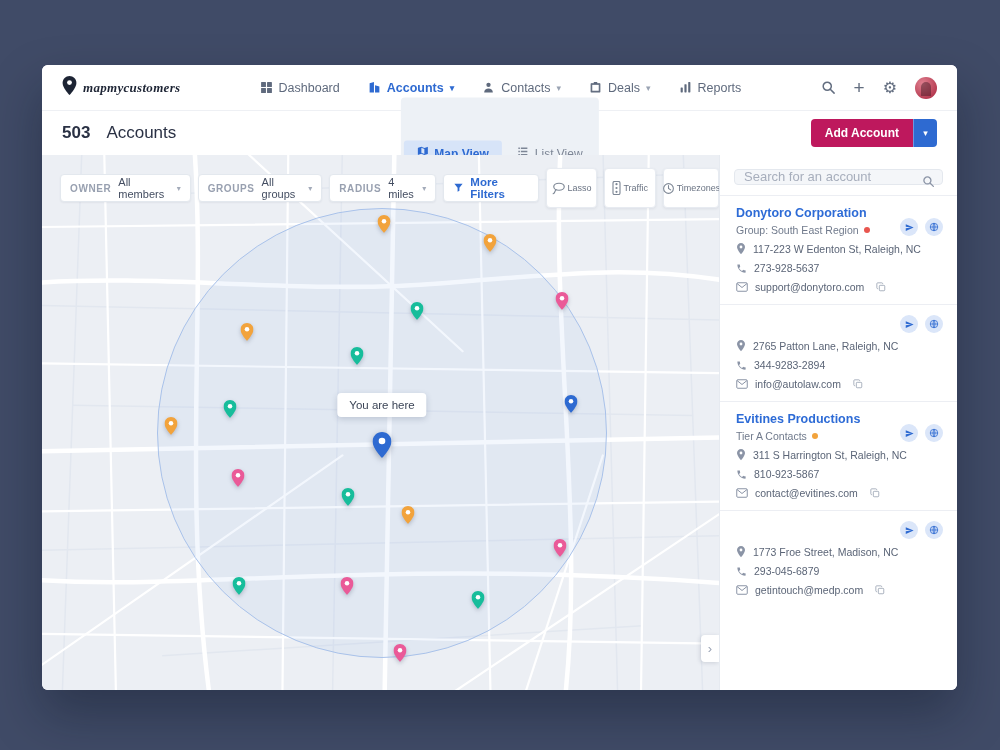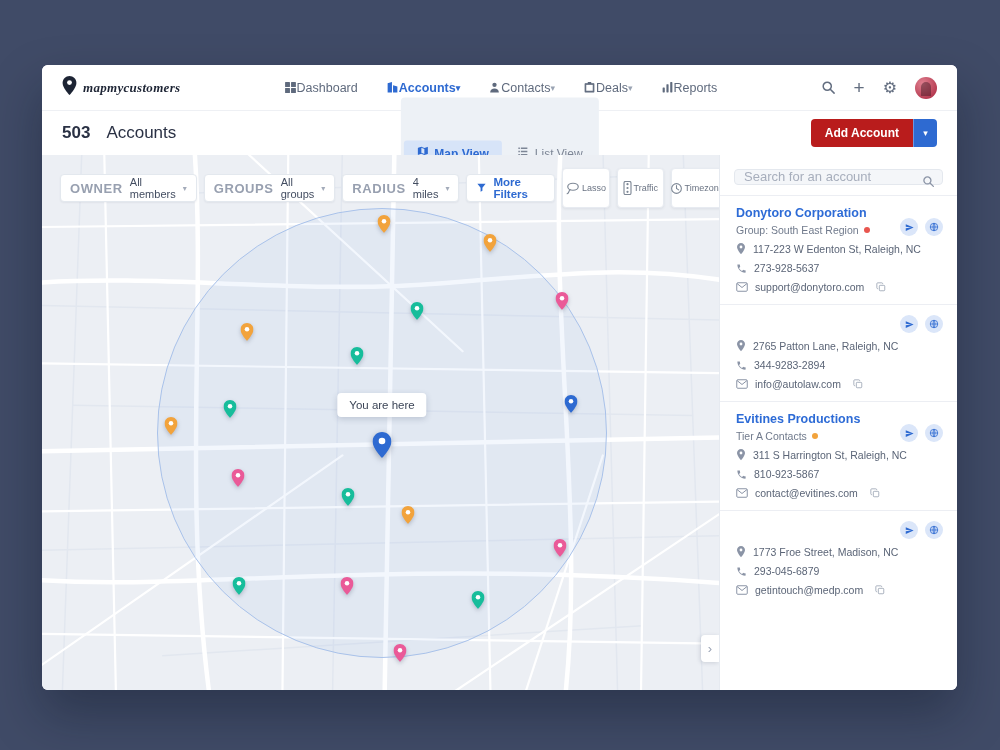--- a/index.html
+++ b/index.html
@@ -17,57 +17,57 @@
     display:flex; flex-direction:column;
   }
   
   .topbar {
     flex:0 0 46px; display:flex; align-items:center;
     padding:2px 20px; border-bottom:1px solid #eef0f4; background:#fff;
   }
   .logo { display:flex; align-items:center; gap:6px; }
   .logo-text { font-family:cursive; font-style:italic; font-weight:700; font-size:13px; color:#1d2434; letter-spacing:.3px; }
   .nav { display:flex; align-items:center; gap:28px; margin:0 auto; }
-  .nav-item { display:flex; align-items:center; font-size:12.5px; color:#5f6a7d; cursor:pointer; }
+  .nav-item { display:flex; align-items:center; gap:6px; font-size:12.5px; color:#5f6a7d; cursor:pointer; }
   .nav-item.active { color:#2E6AD1; font-weight:700; }
   .nav-item svg { display:block; }
   .caret { font-size:9px; color:#9aa3b3; }
   .nav-item.active .caret { color:#2E6AD1; }
   .top-icons { display:flex; align-items:center; gap:18px; }
   .top-icon { color:#636e80; font-size:15px; line-height:1; cursor:pointer; display:flex; align-items:center; }
   .avatar { width:22px; height:22px; border-radius:50%; background:radial-gradient(circle at 35% 30%, #e08090, #b53a50 75%); position:relative; overflow:hidden; cursor:pointer; }
   .avatar::after { content:""; position:absolute; left:6px; top:5px; width:10px; height:14px; border-radius:5px 5px 0 0; background:rgba(60,20,30,.45); }
   
   .pagebar { flex:0 0 44px; display:flex; align-items:center; padding:0 20px; position:relative; background:#fff; }
   .page-title { display:flex; align-items:baseline; gap:16px; font-size:17px; color:#2a3144; }
   .page-count { font-weight:700; }
   .view-toggle { position:absolute; left:50%; top:50%; transform:translate(-50%,-50%);
     background:#edf1f6; border-radius:4px; padding:3px; display:flex; gap:2px; }
   .vt-btn { display:flex; align-items:center; gap:6px; font-size:12px; padding:5px 13px; border-radius:3px; color:#7d8696; cursor:pointer;margin-top:40px; }
   .vt-btn.active { background:#d7e4f8; color:#2E6AD1; font-weight:700; }
   .add-wrap { margin-left:auto; display:flex; border-radius:4px; overflow:hidden; cursor:pointer; }
-  .add-main { background:#b91c1c; color:#fff; font-size:12px; font-weight:600; padding:7px 14px; }
+  .add-main { background:#be185d; color:#fff; font-size:12px; font-weight:600; padding:7px 14px; }
   .add-caret { background:#2E6AD1; color:#fff; width:24px; display:flex; align-items:center; justify-content:center; border-left:1px solid rgba(255,255,255,.3); font-size:9px; }
   
   .content { flex:1; display:flex; min-height:0; }
   .map { flex:1; position:relative; background:#ECEFF4; overflow:hidden; }
   .map svg.roads { position:absolute; inset:0; }
   .radius-circle { position:absolute; left:115px; top:53px; width:450px; height:450px;
     border-radius:50%; border:1px solid #a9c2ea; background:rgba(90,140,220,.07); }
   .pin { position:absolute; transform:translate(-50%,-100%); filter:drop-shadow(0 2px 2px rgba(30,40,70,.25)); cursor:pointer; }
   .pin svg { display:block; }
   .here-label { position:absolute; left:340px; top:238px; transform:translateX(-50%);
     background:#fff; border-radius:4px; box-shadow:0 2px 6px rgba(40,55,90,.2);
     font-size:11.5px; color:#3c4557; padding:6px 12px; white-space:nowrap; }
   .here-pin { position:absolute; left:340px; top:303px; transform:translate(-50%,-100%); filter:drop-shadow(0 2px 3px rgba(30,40,70,.35)); }
   
   .filterbar { position:absolute; left:18px; top:13px; display:flex; align-items:center; gap:7px; }
   .fbox { background:#fff; border:1px solid #e3e8ee; border-radius:4px; height:28px;
     display:flex; align-items:center; gap:7px; padding:0 9px; box-shadow:0 1px 2px rgba(30,40,70,.06); cursor:pointer; }
-  .flabel { font-size:13px; letter-spacing:.6px; color:#98a0b0; font-weight:700; }
+  .flabel { font-size:10px; letter-spacing:.6px; color:#98a0b0; font-weight:700; }
   .fvalue { font-size:11px; color:#434d61; }
   .fcaret { font-size:8px; color:#a3abba; }
   .more-filters { color:#2E6AD1; font-size:11.5px; font-weight:700; gap:6px; }
   .tool { background:#fff; border:1px solid #e7ebf1; border-radius:4px; width:56px; height:40px;
     display:flex; flex-direction:row; align-items:center; justify-content:center; gap:2px;
     box-shadow:0 1px 3px rgba(30,40,70,.08); cursor:pointer; }
   .tool-label { font-size:9px; color:#6a7383; }
   .tool svg { display:block; }
   .collapse-btn { position:absolute; right:0; bottom:28px; width:18px; height:27px;
     background:#fff; border-radius:4px 0 0 4px; box-shadow:-1px 1px 4px rgba(30,40,70,.15);

